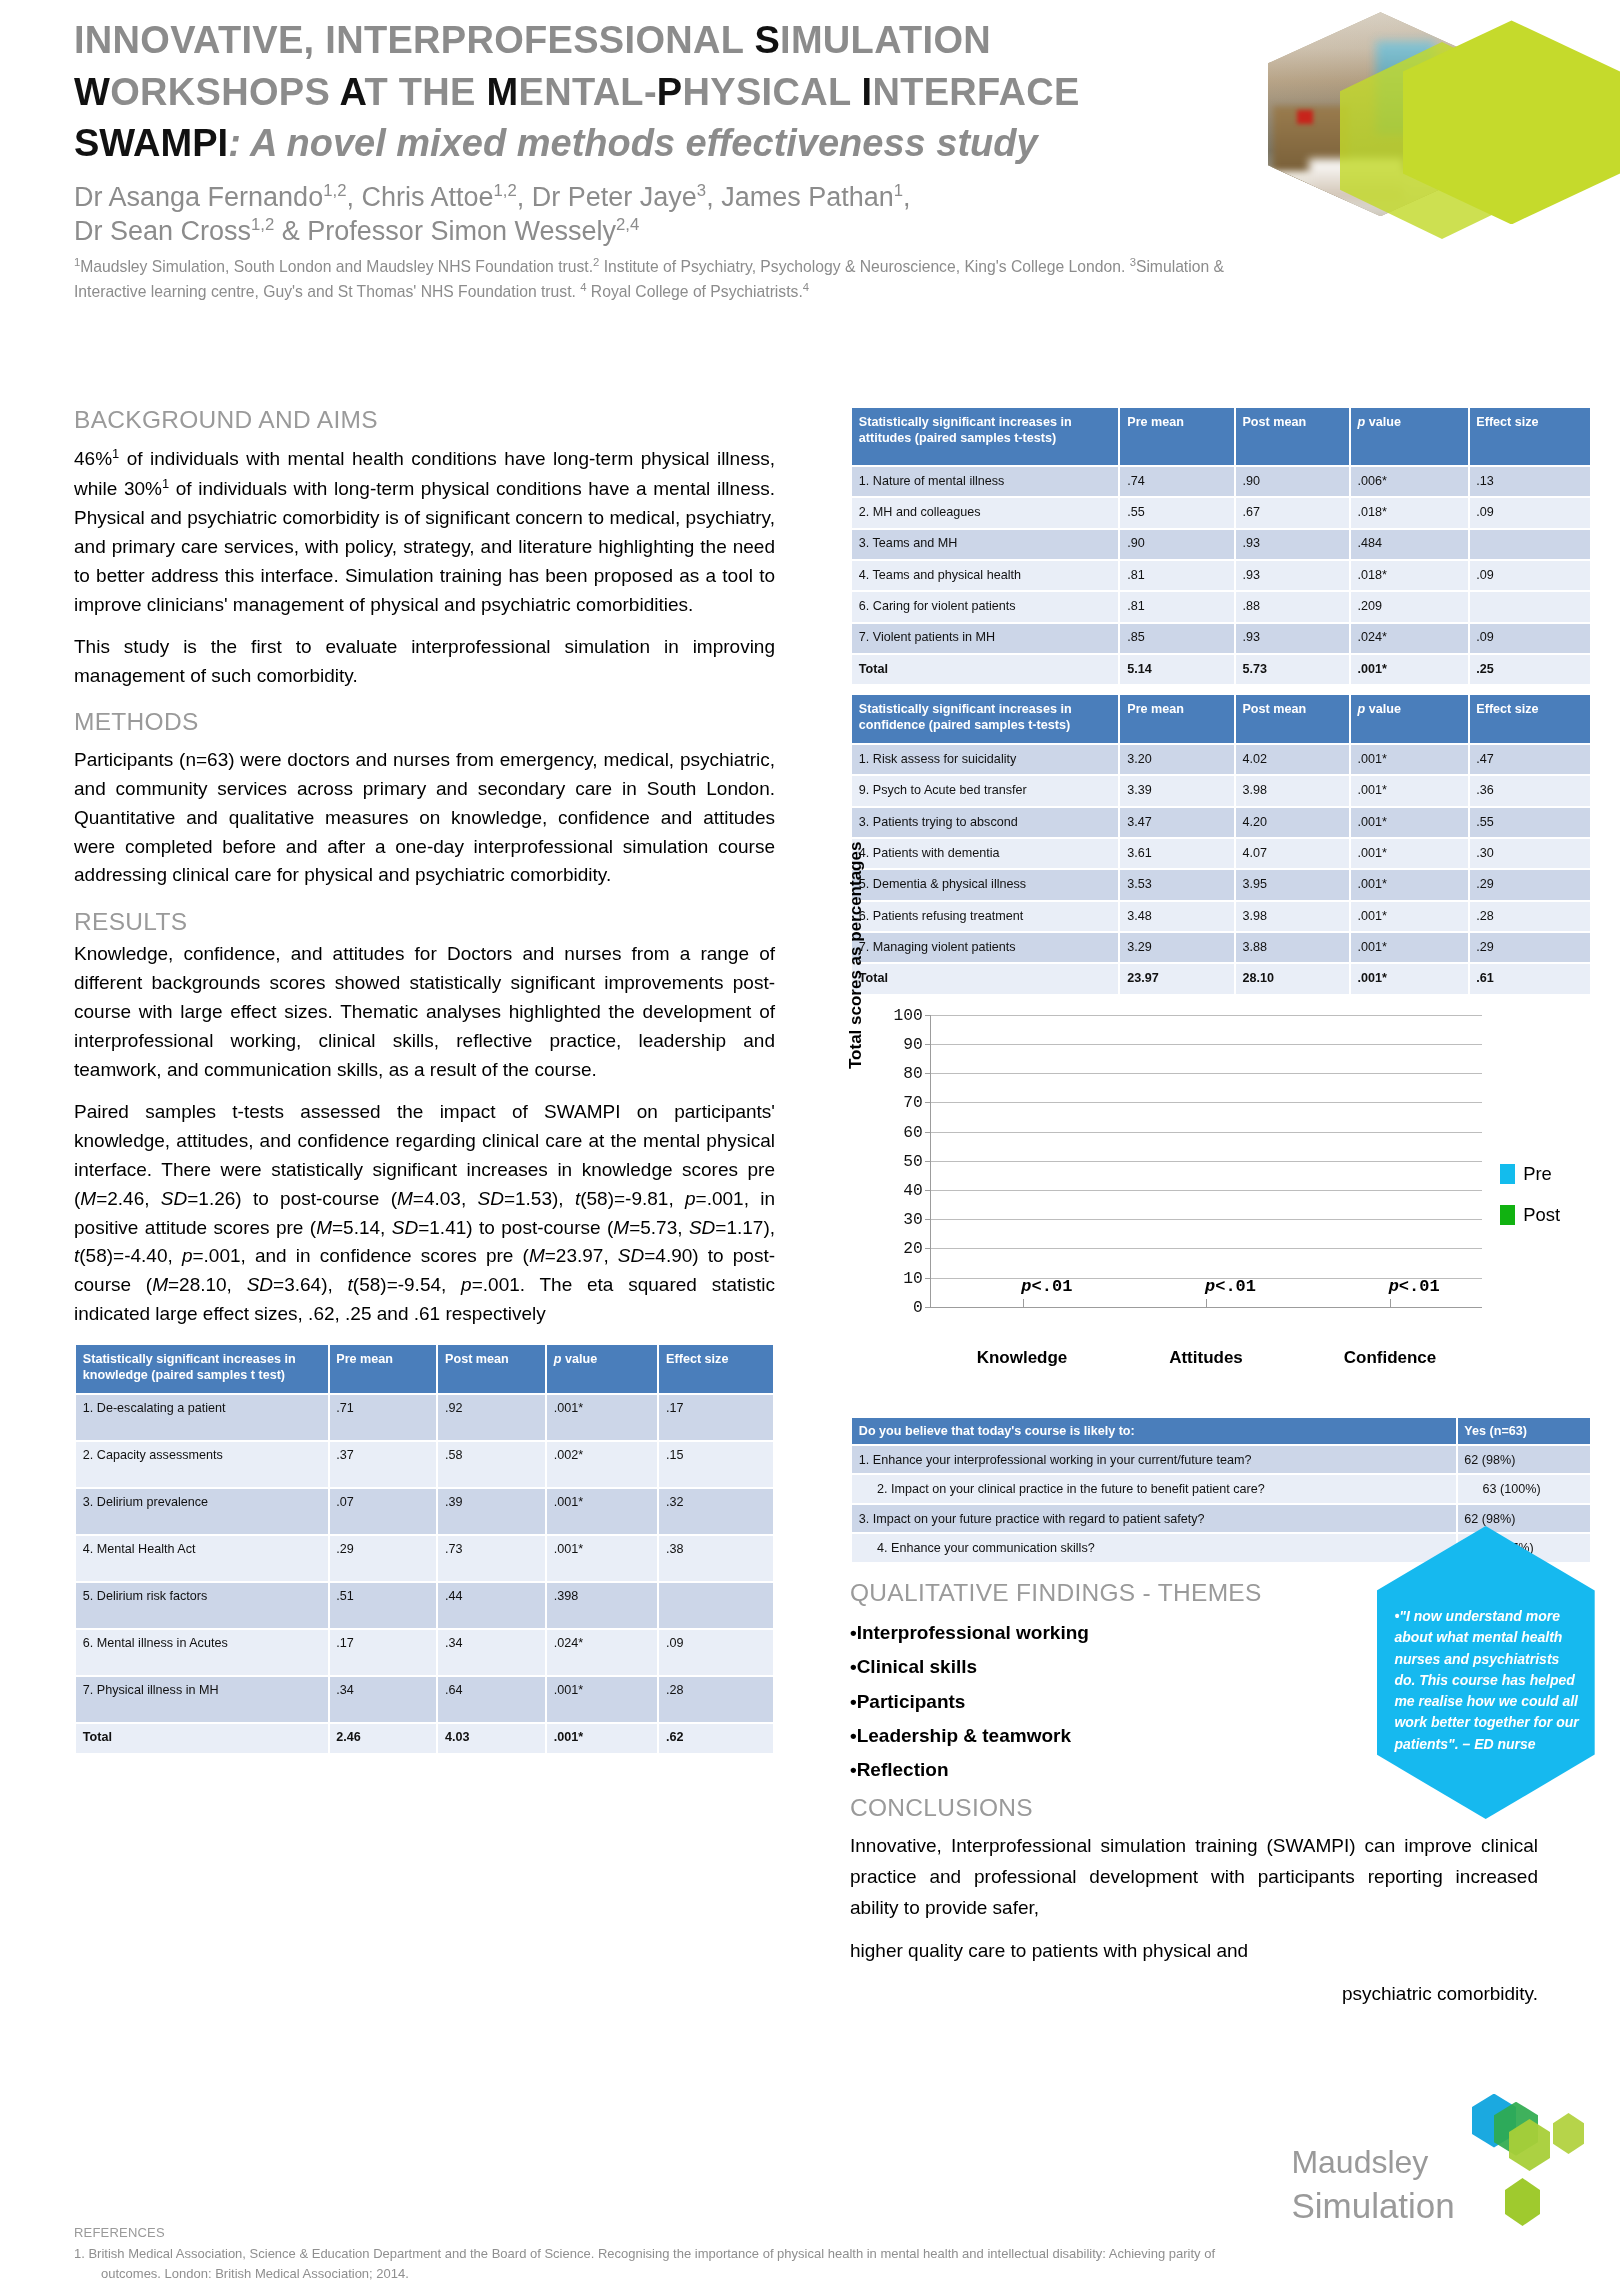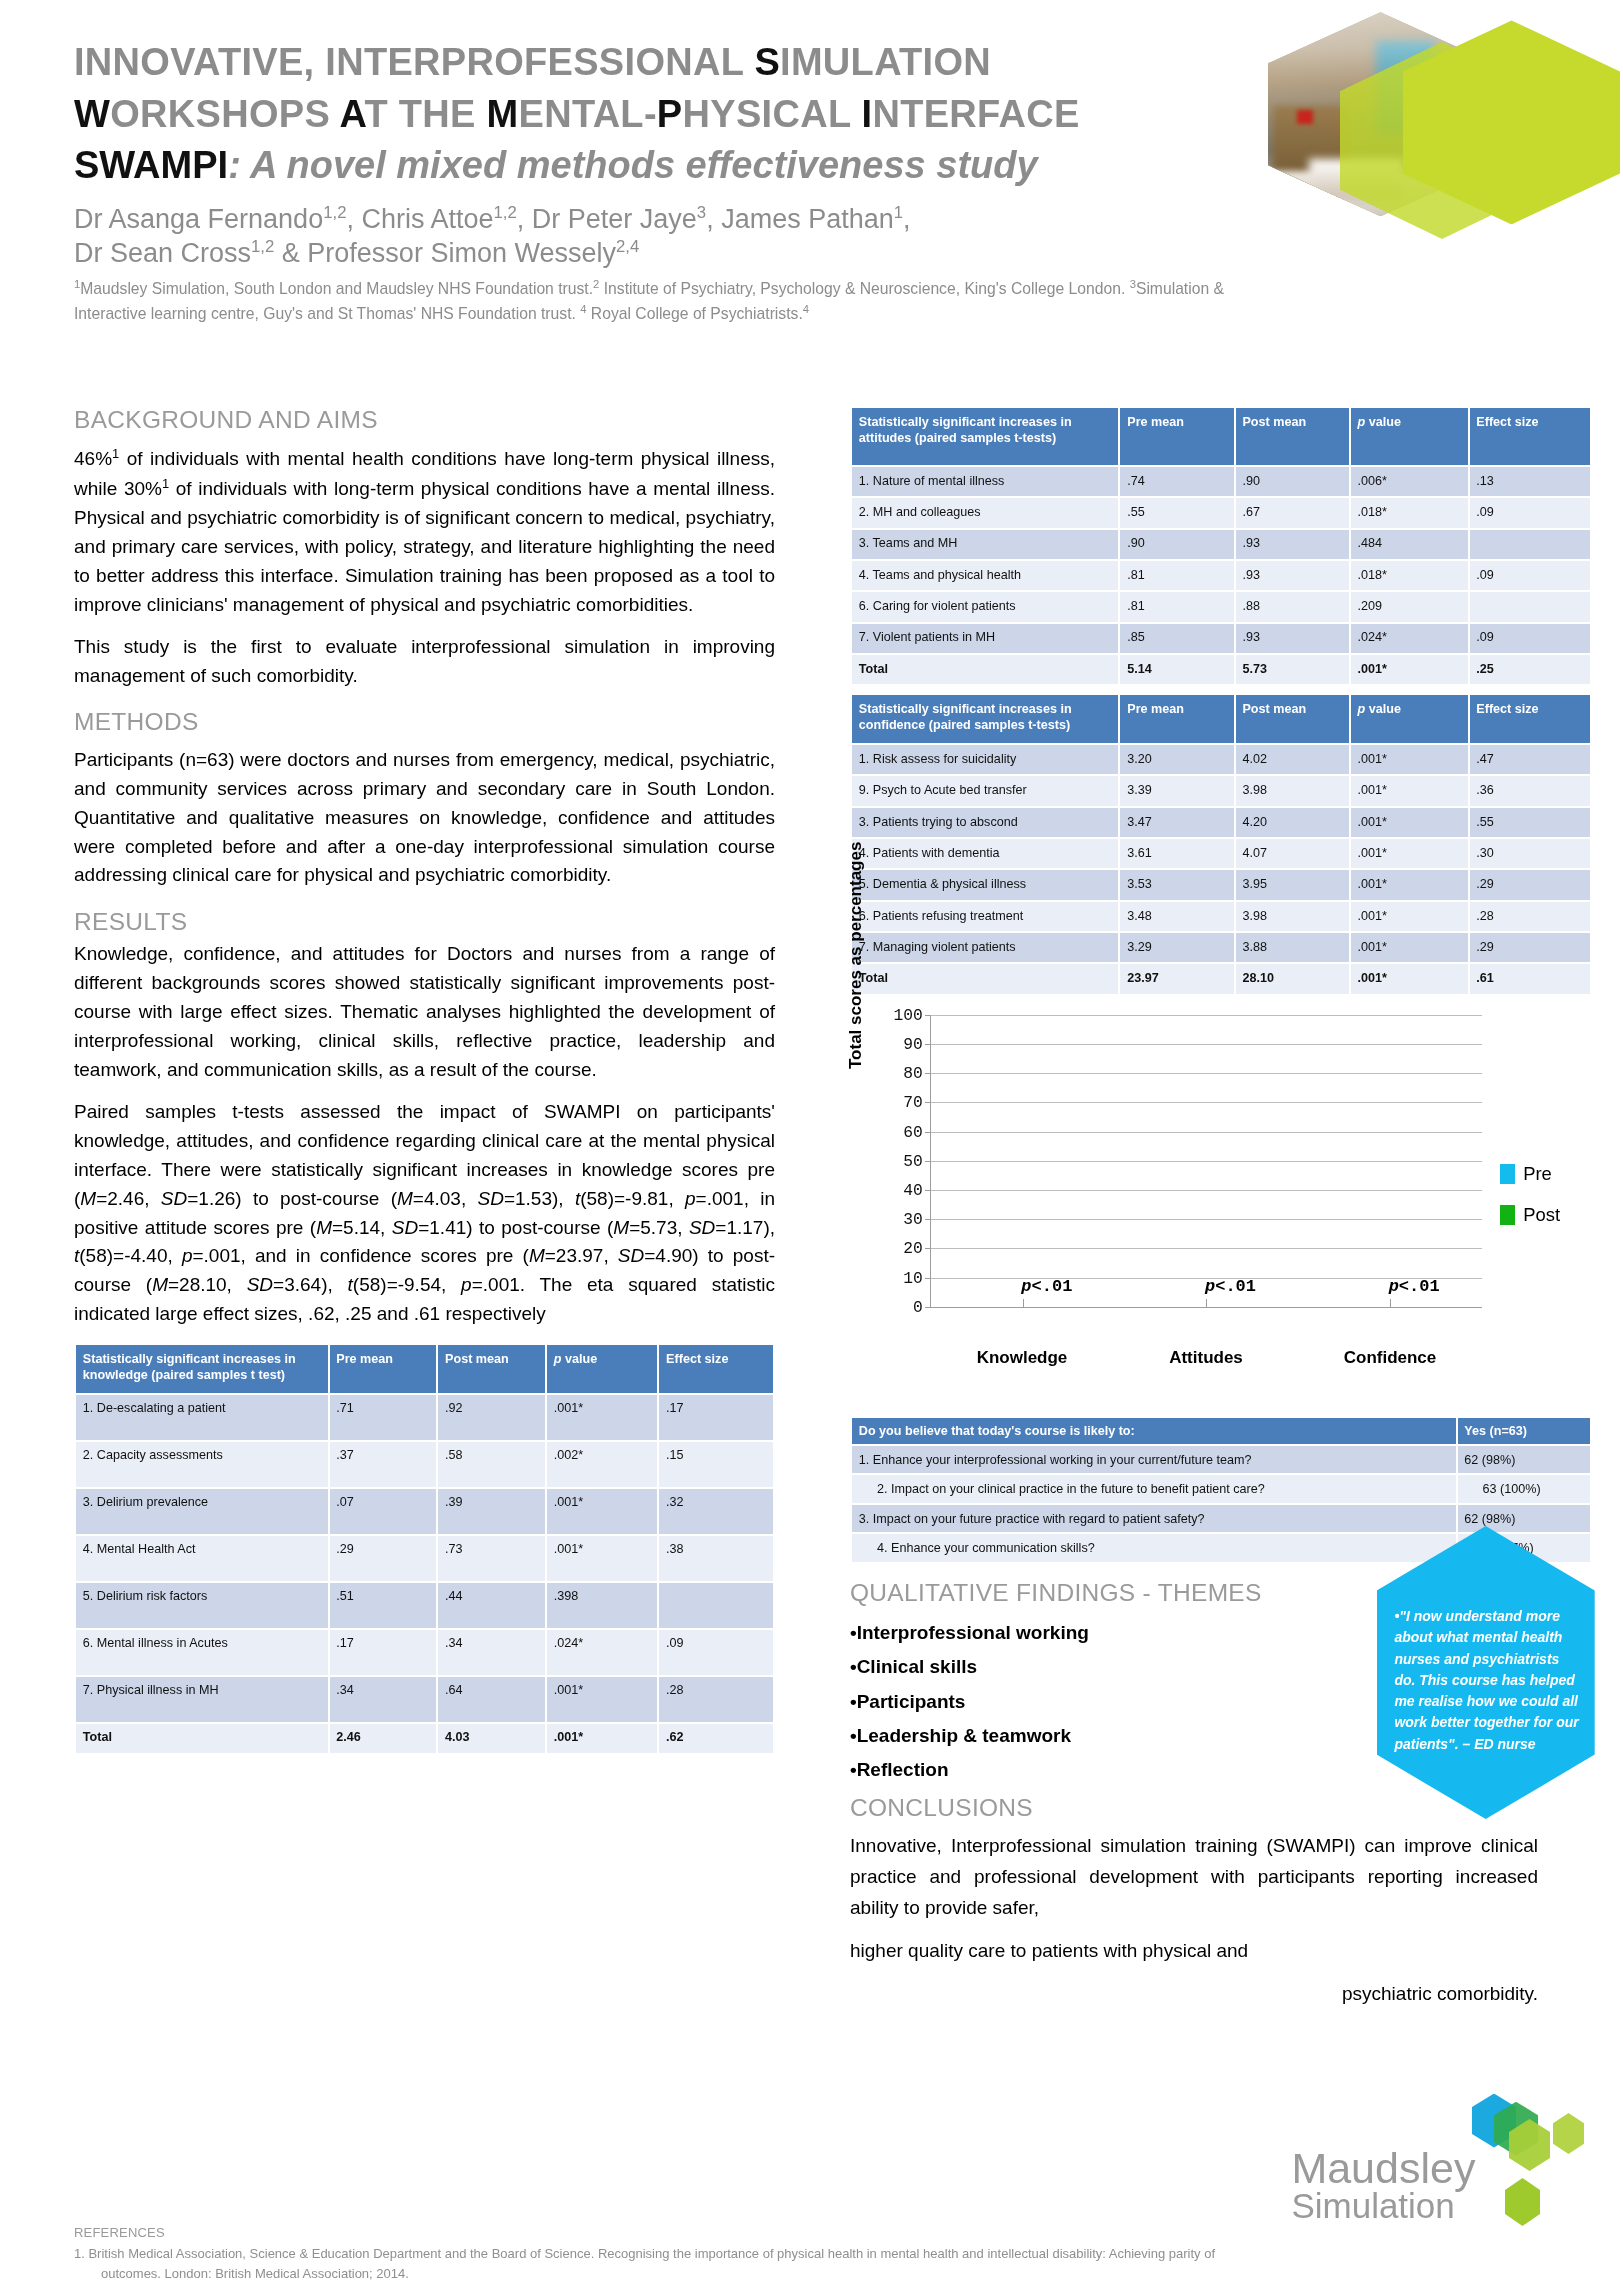--- a/index.html
+++ b/index.html
@@ -51,21 +51,21 @@
     position:absolute; left:1340px; top:42px; width:204px; height:197px;
     clip-path: polygon(50% 0%, 100% 25%, 100% 75%, 50% 100%, 0% 75%, 0% 25%);
     background:#c2d92b; opacity:.82;
   }
   .hex-green-solid{
     position:absolute; left:1403px; top:20.4px; width:217px; height:204px;
     clip-path: polygon(50% 0%, 100% 25%, 100% 75%, 50% 100%, 0% 75%, 0% 25%);
     background:#c5da2c;
   }
 
-  .title-wrap{ position:absolute; left:74px; top:43px; width:1226px; z-index:5; }
+  .title-wrap{ position:absolute; left:74px; top:21px; width:1226px; z-index:5; }
   .title-line{
     font-size:38px; font-weight:700; letter-spacing:0.3px;
     line-height:1.0; margin-bottom:13.6px; color:#8c8c8c;
     white-space:nowrap;
   }
   .title-line .k{ color:#111; }
   .subtitle{
     font-size:38px; font-weight:700; line-height:1.0; margin-bottom:17.7px; white-space:nowrap;
   }
   .subtitle .swampi{ color:#111; }
@@ -202,21 +202,21 @@
   .concl-p{ font-size:19px; line-height:1.62; text-align:justify; margin:0; width:688px; }
 
   
   .refs{ position:absolute; left:74px; top:2225px; width:1171px; }
   .refs-h{ font-size:13px; color:#9a9a9a; letter-spacing:0.2px; margin:0 0 4.1px 0; }
   .refs-item{ font-size:13px; color:#8f8f8f; line-height:1.5; padding-left:27px; text-indent:-27px; }
 
   
   .logo{ position:absolute; left:1290px; top:2084px; width:300px; height:177px; }
   .logo .word1{
-    position:absolute; left:1.4px; top:60px; font-size:43px; color:#9a9a9a; font-weight:400;
+    position:absolute; left:1.4px; top:60px; font-size:32px; color:#9a9a9a; font-weight:400;
   }
   .logo .word2{
     position:absolute; left:1.4px; top:102px; font-size:35px; color:#9a9a9a; font-weight:400;
   }
   .hx{ position:absolute; clip-path: polygon(50% 0%, 100% 25%, 100% 75%, 50% 100%, 0% 75%, 0% 25%); }
   .hx.blue{ left:182px; top:9.5px;  width:44px; height:54px; background:#1ba9e0; }
   .hx.dgreen{ left:204px; top:17.7px; width:44px; height:54px; background:#2faa4e; opacity:.92; }
   .hx.lgreen1{ left:219px; top:35px; width:41px; height:52px; background:#a8cf38; opacity:.95; }
   .hx.lgreen2{ left:263px; top:29px; width:31px; height:41px; background:#b6d44a; }
   .hx.lgreen3{ left:215px; top:94px; width:35px; height:48px; background:#9fca2e; }

